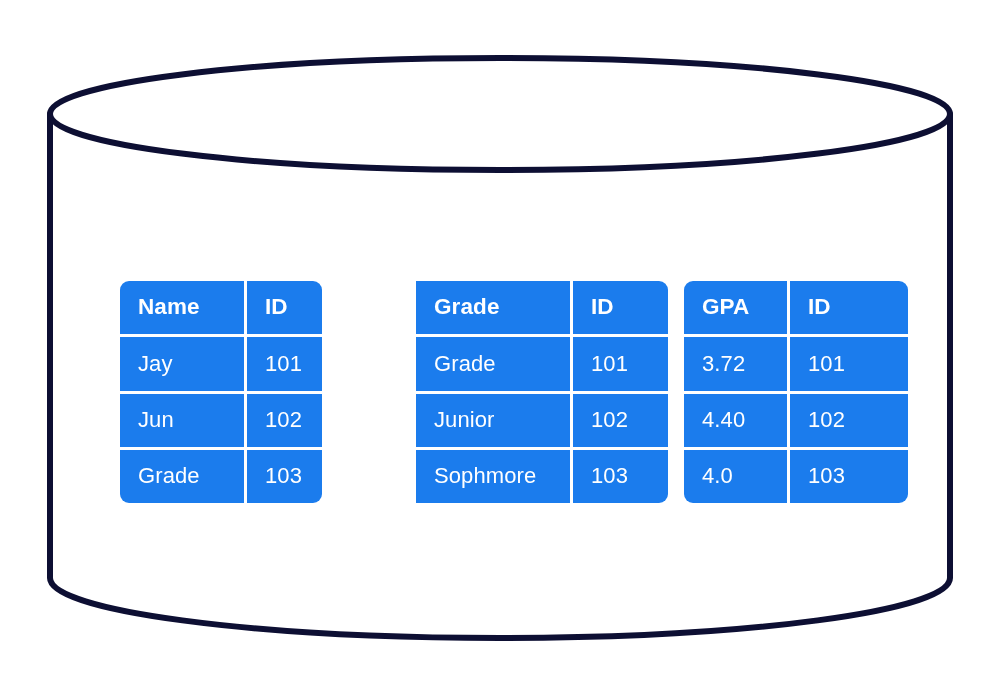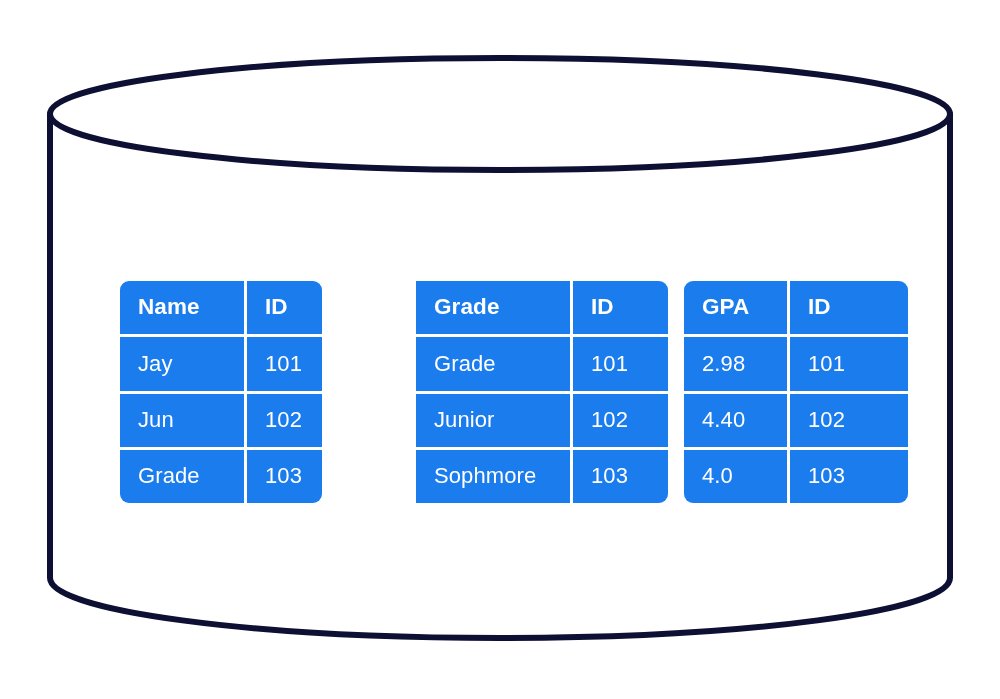--- a/index.html
+++ b/index.html
@@ -127,21 +127,21 @@
         <div class="t-cell col-right">103</div>
       </div>
     </div>
 
     <div class="data-table" id="table-gpa">
       <div class="t-row header">
         <div class="t-cell col-left">GPA</div>
         <div class="t-cell col-right">ID</div>
       </div>
       <div class="t-row">
-        <div class="t-cell col-left">2.98</div>
+        <div class="t-cell col-left">3.72</div>
         <div class="t-cell col-right">101</div>
       </div>
       <div class="t-row">
         <div class="t-cell col-left">4.40</div>
         <div class="t-cell col-right">102</div>
       </div>
       <div class="t-row">
         <div class="t-cell col-left">4.0</div>
         <div class="t-cell col-right">103</div>
       </div>

